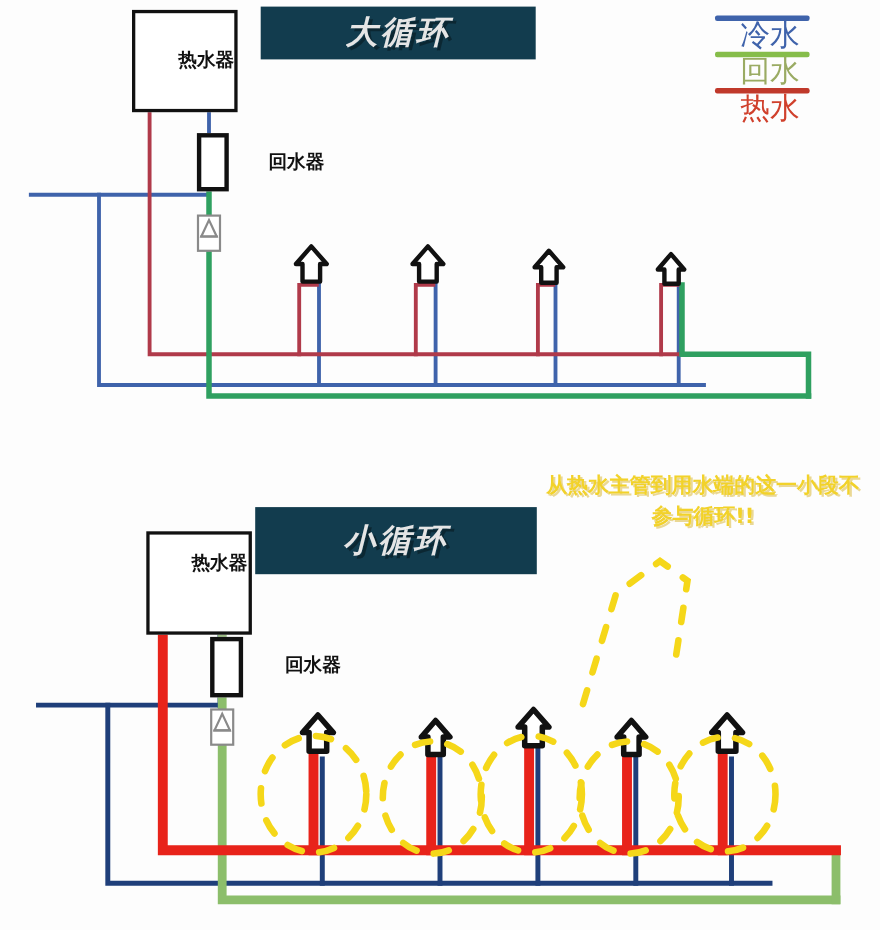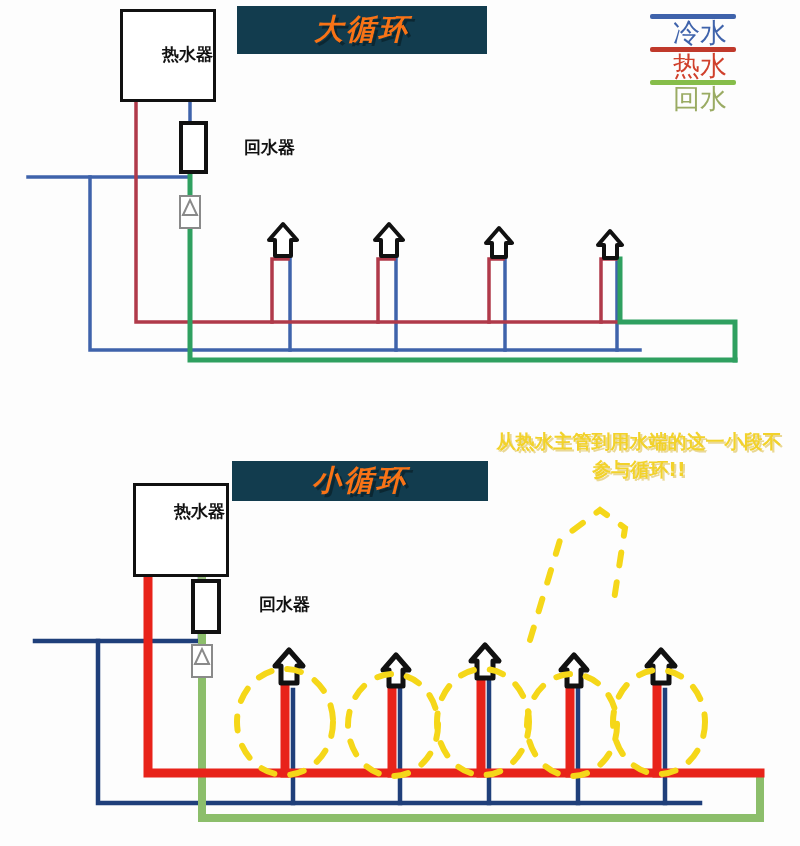--- a/index.html
+++ b/index.html
@@ -26,30 +26,30 @@
     height: 846px;
   }
   .banner {
     position: absolute;
     background: #123c4e;
     display: flex;
     align-items: center;
     justify-content: center;
   }
   .banner-text {
-    color: #f97316;
+    color: #e5e5e5;
     font-weight: bold;
     font-style: italic;
     letter-spacing: 3px;
     text-shadow: 3px 3px 0 rgba(0,0,0,0.35);
     font-family: Liberation Mono, monospace;
   }
   #banner-top { left: 237px; top: 6px; width: 250px; height: 48px; }
   #banner-top .banner-text { font-size: 29px; }
-  #banner-bottom { left: 232px; top: 461px; width: 256px; height: 40px; }
+  #banner-bottom { left: 232px; top: 461px; width: 256px; height: 61px; }
   #banner-bottom .banner-text { font-size: 29px; }
 
   .legend {
     position: absolute;
     left: 610px;
     top: 14px;
     width: 180px;
   }
   .legend-row {
     display: flex;
@@ -163,26 +163,26 @@
   <div class="banner" id="banner-top">
     <span class="banner-text">大循环</span>
   </div>
 
   <div class="legend">
     <div class="legend-row">
       <span class="legend-swatch" style="background:#3f63ab;"></span>
       <span class="legend-label" style="color:#3f63ab;">冷水</span>
     </div>
     <div class="legend-row">
+      <span class="legend-swatch" style="background:#86bd4a;"></span>
+      <span class="legend-label" style="color:#9aab63;">回水</span>
+    </div>
+    <div class="legend-row">
       <span class="legend-swatch" style="background:#c0392b;"></span>
       <span class="legend-label" style="color:#d0402c;">热水</span>
-    </div>
-    <div class="legend-row">
-      <span class="legend-swatch" style="background:#86bd4a;"></span>
-      <span class="legend-label" style="color:#9aab63;">回水</span>
     </div>
   </div>
 
   <svg class="layer" viewBox="0 0 800 846">
 
     <g stroke="#1f3f7a" stroke-width="4.5" fill="none" stroke-linecap="square">
       <path d="M 35 641 L 200 641"></path>
       <path d="M 98 641 L 98 803 L 700 803"></path>
       <path d="M 200 641 L 200 560"></path>
       <path d="M 293 803 L 293 690"></path>

